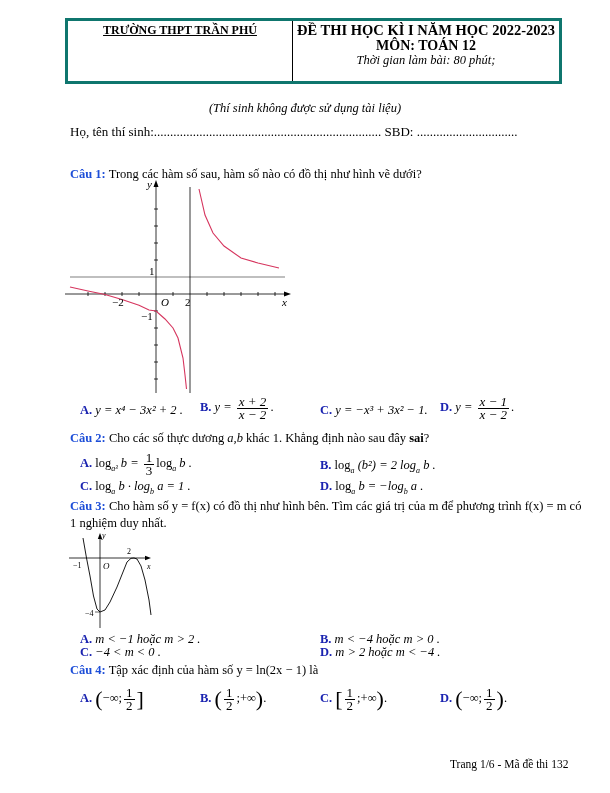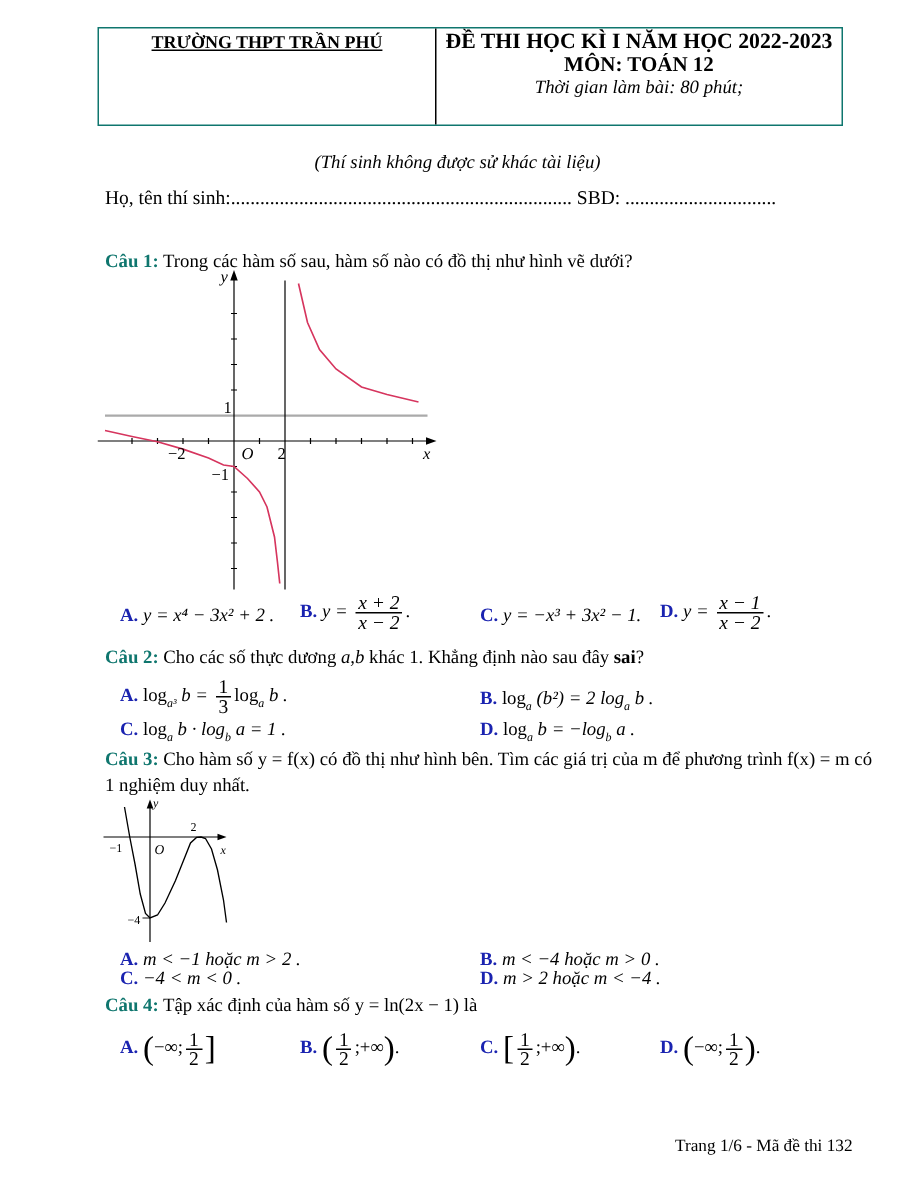--- a/index.html
+++ b/index.html
@@ -1,33 +1,33 @@
 <!DOCTYPE html>
 <html><head>
 <meta charset="utf-8">
 <style>
   * { box-sizing: border-box; margin: 0; padding: 0; }
   html, body { width: 610px; height: 793px; background: #ffffff; overflow: hidden; }
   body { position: relative; font-family: "Liberation Serif", "DejaVu Serif", serif; color: #000; font-size: 12.5px; }
   .abs { position: absolute; }
 
   
-  .hdr-box { position: absolute; left: 65px; top: 18px; width: 497px; height: 66px; border: 1px solid #0f766e; display: flex; }
+  .hdr-box { position: absolute; left: 65px; top: 18px; width: 497px; height: 66px; border: 3px solid #0f766e; display: flex; }
   .hdr-left { width: 225px; border-right: 1px solid #000; text-align: center; font-weight: bold; font-size: 12px; padding-top: 3px; line-height: 13px; }
   .hdr-left .u { text-decoration: underline; }
   .hdr-left .code { margin-top: 14px; font-size: 11.5px; }
   .hdr-right { flex: 1; text-align: center; line-height: 14px; padding-top: 1px; }
   .hdr-right .t1 { font-weight: bold; font-size: 14.5px; line-height: 16px; }
   .hdr-right .t2 { font-weight: bold; font-size: 14px; line-height: 15px; }
   .hdr-right .it { font-style: italic; font-size: 12.5px; }
 
   .note { position: absolute; left: 0; width: 610px; top: 101px; text-align: center; font-style: italic; font-size: 12.5px; }
   .namebar { position: absolute; left: 70px; top: 124px; font-size: 13px; white-space: nowrap; }
 
-  .qhead { font-weight: bold; color: #0f766e; }
+  .qhead { font-weight: bold; color: #1d4ed8; }
   .opt { font-weight: bold; color: #1a23b0; }
   .q { position: absolute; left: 70px; font-size: 12.5px; white-space: nowrap; }
   .math { font-style: italic; margin-top: 36px; }
   .frac { display: inline-block; vertical-align: middle; text-align: left; font-style: italic; font-size: 13px; line-height: 12px; margin: 0 2px; }
   .frac .num { display: block; border-bottom: 1px solid #000; padding: 0 2px; }
   .frac .den { display: block; padding: 0 2px; }
   .paren { font-size: 22px; vertical-align: middle; font-style: normal; }
   .optline { position: absolute; font-size: 12.5px; white-space: nowrap; }
 
   .footer { position: absolute; left: 450px; top: 758px; font-size: 11.5px; }
@@ -40,21 +40,21 @@
   <div class="hdr-left">
     <div class="u">TRƯỜNG THPT TRẦN PHÚ</div>
   </div>
   <div class="hdr-right">
     <div class="t1">ĐỀ THI HỌC KÌ I NĂM HỌC 2022-2023</div>
     <div class="t2">MÔN: TOÁN 12</div>
     <div class="it">Thời gian làm bài: 80 phút;</div>
   </div>
 </div>
 
-<div class="note">(Thí sinh không được sử khác tài liệu)</div>
+<div class="note">(Thí sinh không được sử dụng tài liệu)</div>
 <div class="namebar">
   <span>Họ, tên thí sinh:......................................................................</span>
   <span>SBD: ...............................</span>
 </div>
 
 <div class="q" style="top:167px;">
   <span class="qhead">Câu 1:</span>
   <span>Trong các hàm số sau, hàm số nào có đồ thị như hình vẽ dưới?</span>
 </div>
 

